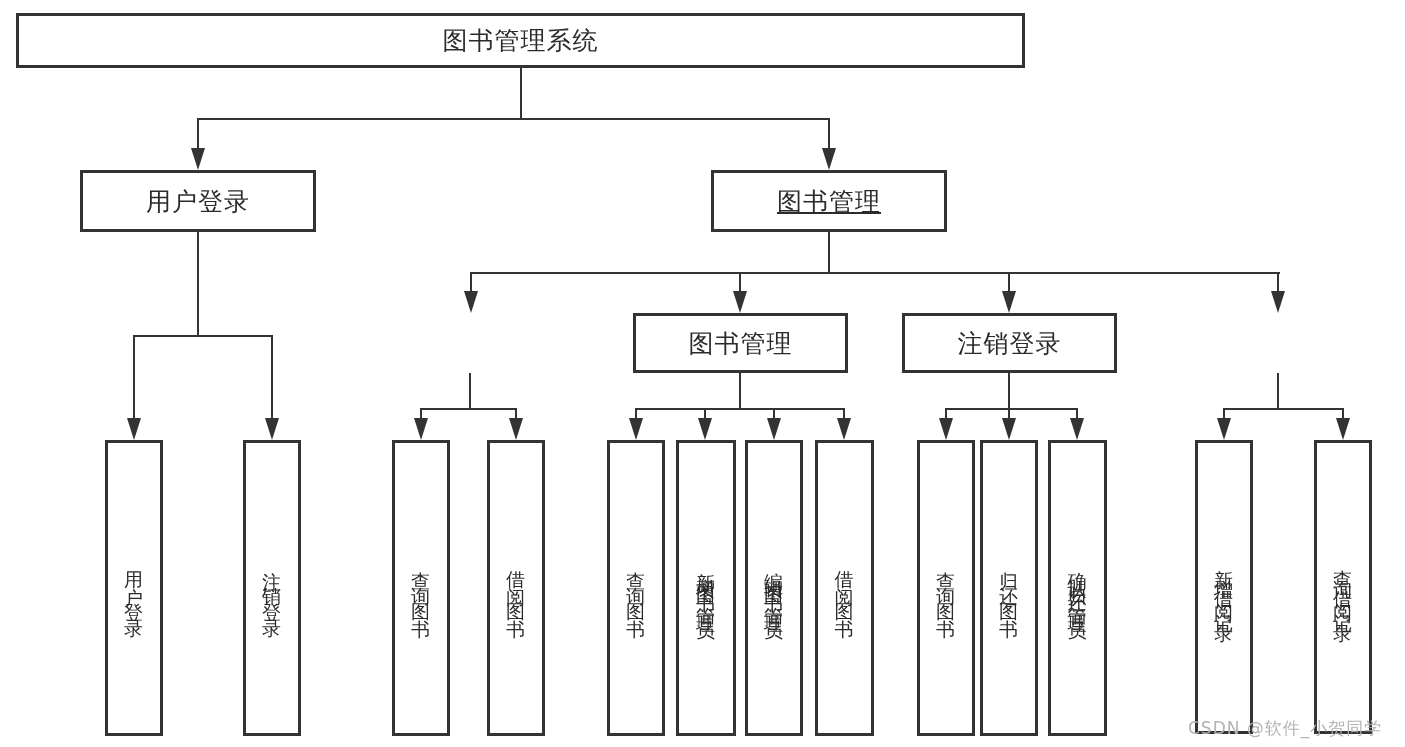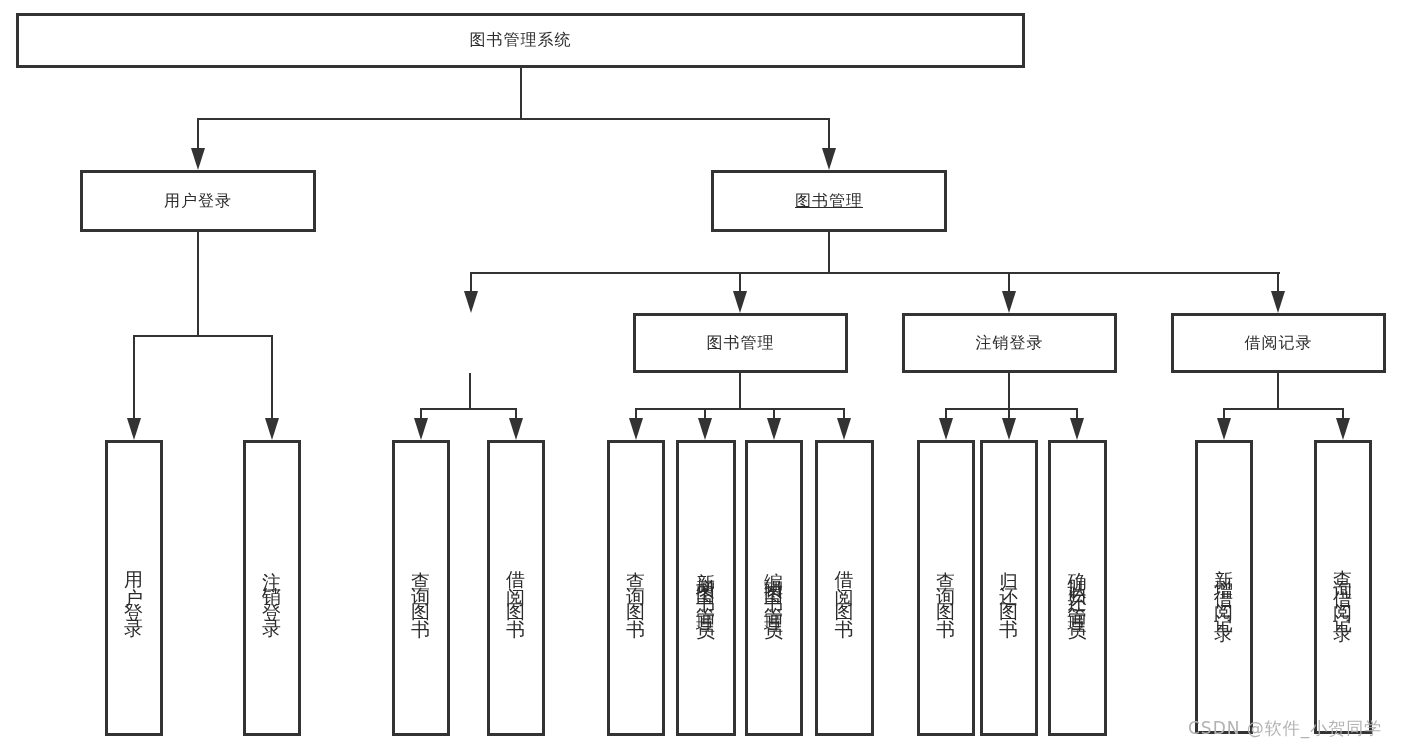--- a/index.html
+++ b/index.html
@@ -13,21 +13,21 @@
     color: #2b2b2b;
   }
   .box {
     position: absolute;
     box-sizing: border-box;
     border: 3px solid #333333;
     background: #ffffff;
     display: flex;
     align-items: center;
     justify-content: center;
-    font-size: 16px;
+    font-size: 25px;
     letter-spacing: 1px;
     color: #2b2b2b;
     text-align: center;
   }
   .vbox {
     writing-mode: vertical-rl;
     text-orientation: mixed;
     letter-spacing: 16px;
     font-size: 19px;
     line-height: 1;
@@ -89,21 +89,20 @@
   <div class="arrow" style="left:464px; top:291px;"></div>
   <div class="vline" style="left:739px; top:272px; height:24px;"></div>
   <div class="arrow" style="left:733px; top:291px;"></div>
   <div class="vline" style="left:1008px; top:272px; height:24px;"></div>
   <div class="arrow" style="left:1002px; top:291px;"></div>
   <div class="vline" style="left:1277px; top:272px; height:24px;"></div>
   <div class="arrow" style="left:1271px; top:291px;"></div>
 
   <div class="box" style="left:633px; top:313px; width:215px; height:60px;">图书管理</div>
   <div class="box" style="left:902px; top:313px; width:215px; height:60px;">注销登录</div>
-  <div class="box" style="left:1171px; top:313px; width:215px; height:60px;">借阅记录</div>
 
   <div class="vline" style="left:469px; top:373px; height:37px;"></div>
   <div class="hline" style="left:420px; top:408px; width:97px;"></div>
   <div class="vline" style="left:420px; top:408px; height:14px;"></div>
   <div class="arrow" style="left:414px; top:418px;"></div>
   <div class="vline" style="left:515px; top:408px; height:14px;"></div>
   <div class="arrow" style="left:509px; top:418px;"></div>
 
   <div class="vline" style="left:739px; top:373px; height:37px;"></div>
   <div class="hline" style="left:635px; top:408px; width:210px;"></div>

